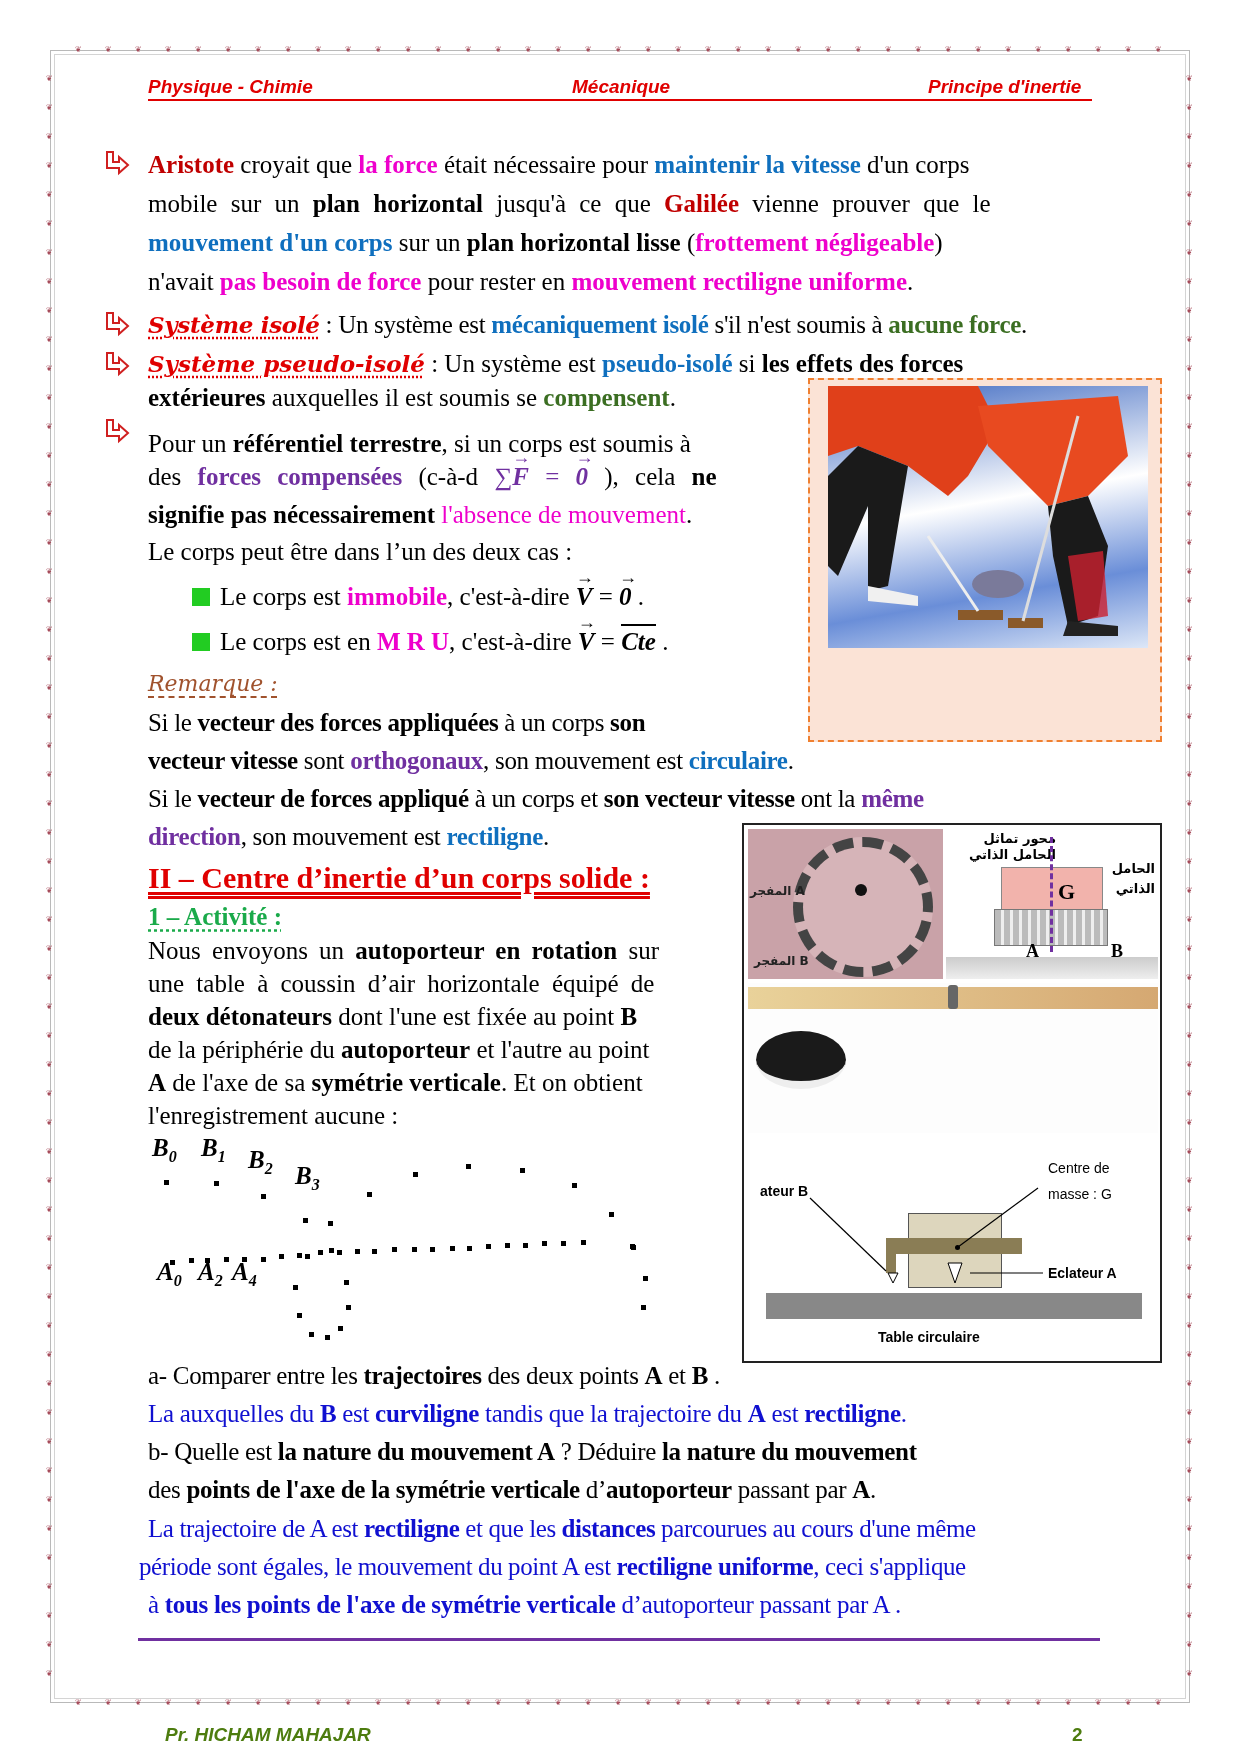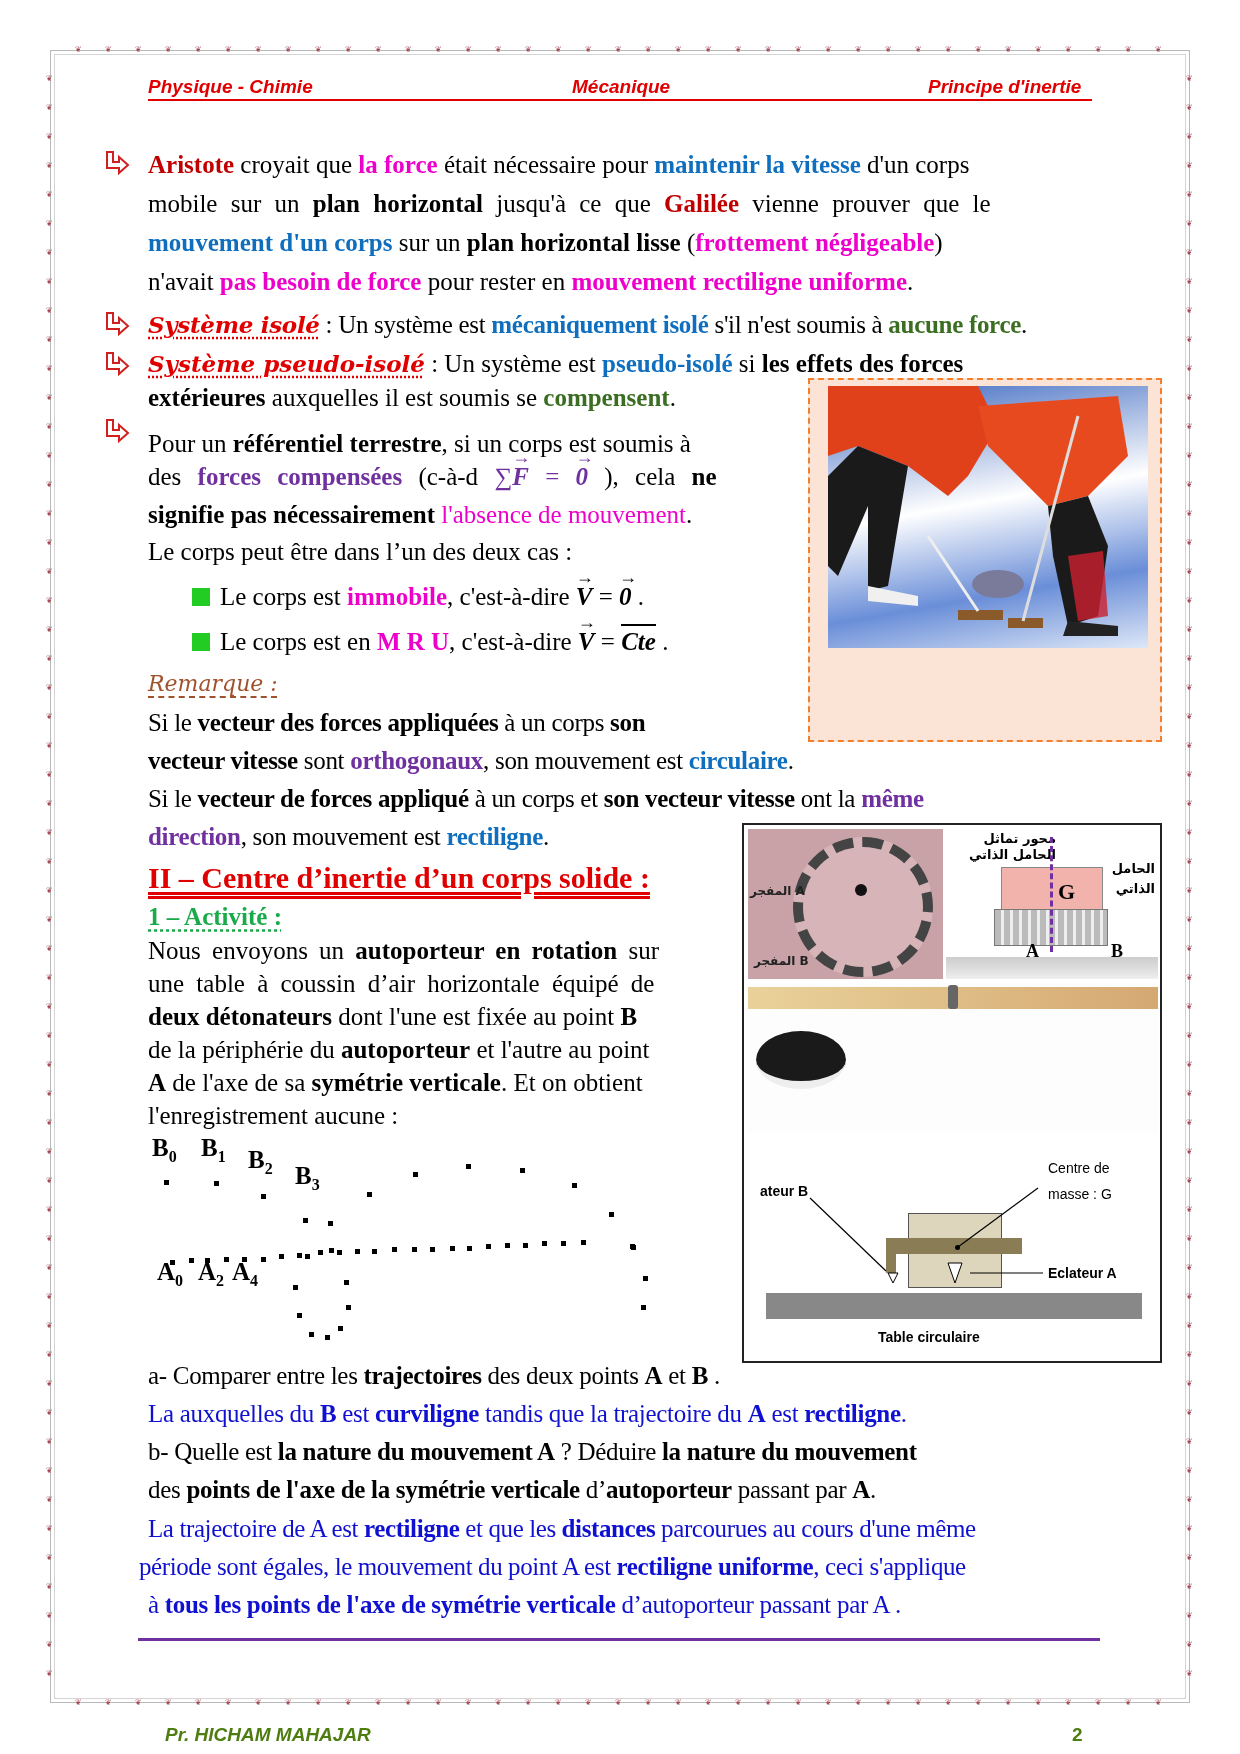--- a/index.html
+++ b/index.html
@@ -31,21 +31,21 @@
   .curl-img { position:absolute; left:18px; top:6px; width:320px; height:262px;
               background:linear-gradient(170deg,#3a66c0 0%, #ffffff 45%, #6a8ed8 75%, #dde7f7 100%); overflow:hidden; }
   .cap { position:absolute; left:18px; top:272px; font-family:"Liberation Sans", sans-serif; font-weight:bold;
          font-size:20px; line-height:31px; color:#111; }
   .diag-box { position:absolute; left:742px; top:823px; width:420px; height:540px; border:2px solid #222;
               box-sizing:border-box; background:#fff; overflow:hidden; }
   .ftr-line { position:absolute; left:138px; top:1638px; width:962px; height:3px; background:#7030a0; }
   .ftr { position:absolute; top:1724px; font-family:"Liberation Sans", sans-serif; font-weight:bold; font-style:italic;
          color:#4d7c0f; font-size:19px; }
   .dot { position:absolute; width:5px; height:5px; background:#000; }
-  .lbl { position:absolute; font-weight:bold; font-size:25px; }
+  .lbl { position:absolute; font-weight:bold; font-size:25px;font-style:italic; }
   .lbl sub { font-size:16px; }
 </style>
 </head>
 <body>
 
 <div class="frame"></div>
 <div id="ornaments">
     <span class="orn" style="left: 75px; top: 46px; font-size: 8px;">❦</span>
     <span class="orn" style="left: 75px; top: 1699px; font-size: 8px;">❦</span>
     <span class="orn" style="left: 105px; top: 46px; font-size: 8px;">❦</span>

